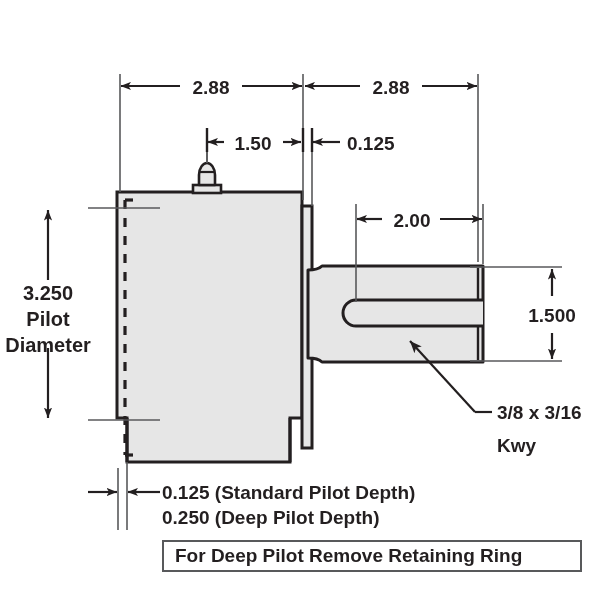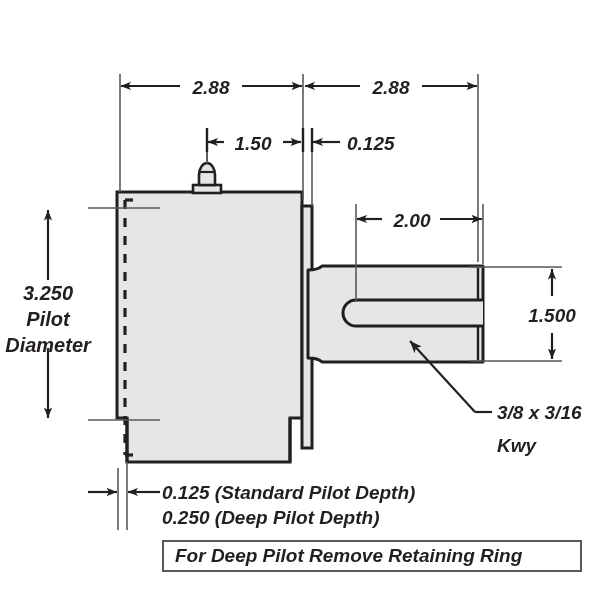--- a/index.html
+++ b/index.html
@@ -11,21 +11,20 @@
     width: 600px;
     height: 600px;
     font-family: "Liberation Sans", sans-serif;
     color: #231f20;
     overflow: hidden;
   }
   #drawing-root {
     position: relative;
     width: 600px;
     height: 568px;
-    font-style: italic;
   }
   svg.cad {
     position: absolute;
     left: 0;
     top: 0;
     width: 600px;
     height: 600px;
     display: block;
   }
   text {

